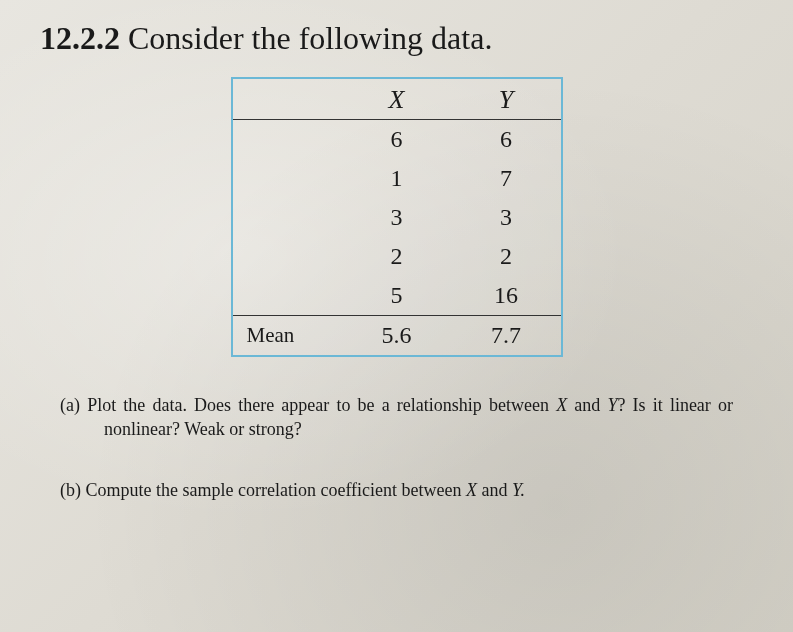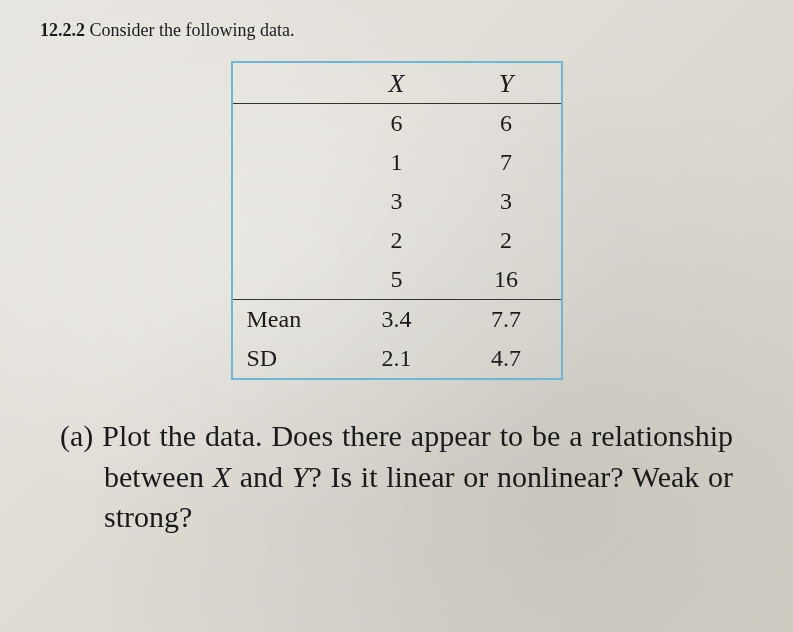--- a/index.html
+++ b/index.html
@@ -23,21 +23,21 @@
       inset: 0;
       background: radial-gradient(ellipse at 30% 40%, rgba(255,255,255,0.3) 0%, transparent 50%),
                   radial-gradient(ellipse at 70% 80%, rgba(0,0,0,0.08) 0%, transparent 60%);
       pointer-events: none;
     }
     .content {
       position: relative;
       z-index: 1;
     }
     .heading {
-      font-size: 18px;
+      font-size: 32px;
       margin-bottom: 20px;
       font-weight: normal;
     }
     .problem-number {
       font-weight: bold;
     }
     .table-wrap {
       display: flex;
       justify-content: center;
       margin-bottom: 22px;
@@ -47,37 +47,37 @@
       border: 2px solid #6bb8d6;
       background: rgba(255,255,255,0.05);
     }
     td, th {
       padding: 6px 0;
       font-size: 24px;
       text-align: center;
       vertical-align: middle;
       font-weight: normal;
     }
-    .col-label { width: 110px; text-align: left; padding-left: 14px; font-size: 24px; }
+    .col-label { width: 110px; text-align: left; padding-left: 14px; font-size: 21px; }
     .col-x { width: 110px; }
     .col-y { width: 110px; }
     thead th {
       font-style: italic;
       font-weight: normal;
       font-size: 26px;
       border-bottom: 1.5px solid #333;
       padding-bottom: 4px;
     }
     tbody tr td { font-size: 24px; }
     .section-top td { border-top: 1.5px solid #333; }
     .questions {
       padding: 0 20px;
     }
     .question {
-      font-size: 30px;
+      font-size: 18px;
       line-height: 1.35;
       margin-bottom: 8px;
       padding-left: 44px;
       text-indent: -44px;
       text-align: justify;
       margin-top: 36px;
     }
     .italic-var {
       font-style: italic;
     }
@@ -121,31 +121,30 @@
           <td class="col-x">2</td>
           <td class="col-y">2</td>
         </tr>
         <tr>
           <td class="col-label"></td>
           <td class="col-x">5</td>
           <td class="col-y">16</td>
         </tr>
         <tr class="section-top">
           <td class="col-label">Mean</td>
-          <td class="col-x">3.4</td>
+          <td class="col-x">5.6</td>
           <td class="col-y">7.7</td>
-        </tr>
-        <tr>
-          <td class="col-label">SD</td>
-          <td class="col-x">2.1</td>
-          <td class="col-y">4.7</td>
         </tr>
       </tbody>
     </table>
   </div>
 
   <div class="questions">
     <p class="question">
       <span>(a)</span>
       <span>Plot the data. Does there appear to be a relationship between </span><span class="italic-var">X</span><span> and </span><span class="italic-var">Y</span><span>? Is it linear or nonlinear? Weak or strong?</span>
     </p>
+    <p class="question">
+      <span>(b)</span>
+      <span>Compute the sample correlation coefficient between </span><span class="italic-var">X</span><span> and </span><span class="italic-var">Y.</span><span></span>
+    </p>
   </div>
 </div>
 
 </body></html>

